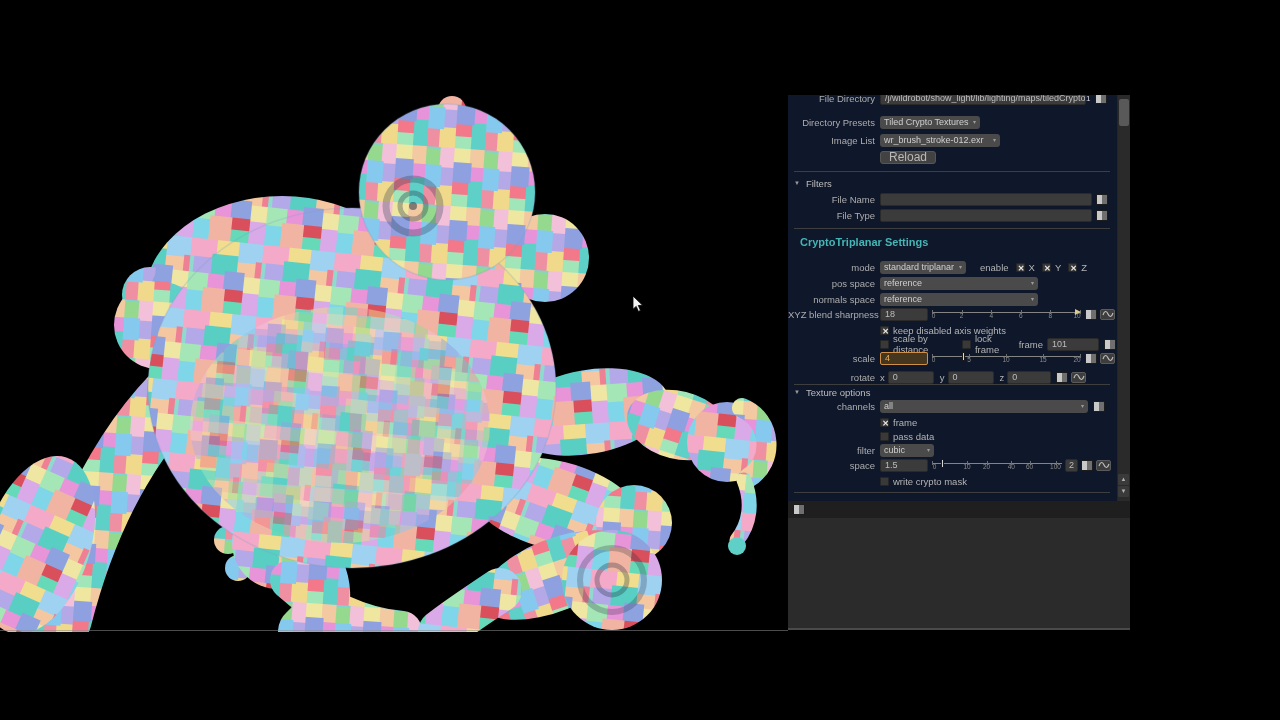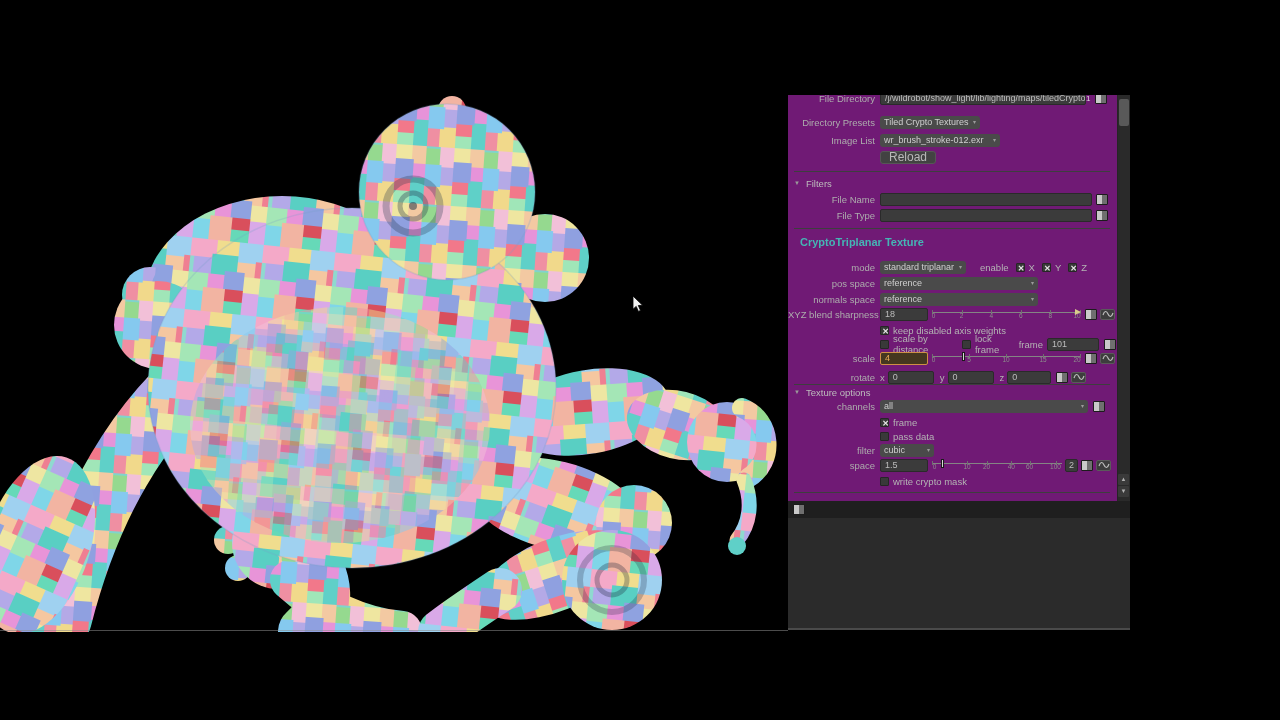--- a/index.html
+++ b/index.html
@@ -7,21 +7,21 @@
               font-family:"Liberation Sans", sans-serif; }
   .stage { position:absolute; left:0; top:0; width:1280px; height:720px; background:#000; }
 
   
   .viewport { position:absolute; left:0; top:0; width:788px; height:632px; background:#000; }
   .viewport-floor { position:absolute; left:0; top:630px; width:788px; height:1px; background:#8a8a8a; opacity:.55; }
   .cursor { position:absolute; left:632px; top:295px; width:12px; height:18px; }
 
   
   .panel { position:absolute; left:788px; top:95px; width:342px; height:537px; }
-  .params { position:absolute; left:0; top:0; width:342px; height:406px; background:#701a75; overflow:hidden; }
+  .params { position:absolute; left:0; top:0; width:342px; height:406px; background:#0f172a; overflow:hidden; }
   .strip  { position:absolute; left:0; top:406px; width:342px; height:17px; background:#1f1f1f; }
   .lower  { position:absolute; left:0; top:423px; width:342px; height:112px; background:#2b2b2b; border-bottom:2px solid #4a4a4a; }
 
   .row { position:absolute; left:0; width:328px; height:14px; display:flex; align-items:center;
          font-size:9.5px; color:#b4b4b4; }
   .lbl { width:92px; text-align:right; padding-right:5px; white-space:nowrap; color:#adadad; flex:none; }
   .divider { position:absolute; left:6px; width:316px; height:1px; background:#3e3e3e; }
 
   .field { background:#3b3b3b; border:1px solid #2a2a2a; border-radius:2px; height:13px;
            line-height:11px; font-size:9px; color:#bdbdbd; padding:0 4px; white-space:nowrap;
@@ -201,21 +201,21 @@
       </div>
 
       <div class="row" style="top:97px">
         <div class="lbl">File Name</div>
         <div class="field" style="width:212px"></div>
         <div class="tone" style="margin-left:4px"></div>
       </div>
 
       <div class="divider" style="top:133px"></div>
 
-      <div class="title" style="top:141px">CryptoTriplanar Texture</div>
+      <div class="title" style="top:141px">CryptoTriplanar Settings</div>
 
       <div class="row" style="top:165px">
         <div class="lbl">mode</div>
         <div class="dd" style="width:86px">
           <span>standard triplanar</span>
           <span class="arr">▾</span>
         </div>
         <div style="width:14px"></div>
         <span>enable</span>
         <div class="cb" style="margin-left:7px">

